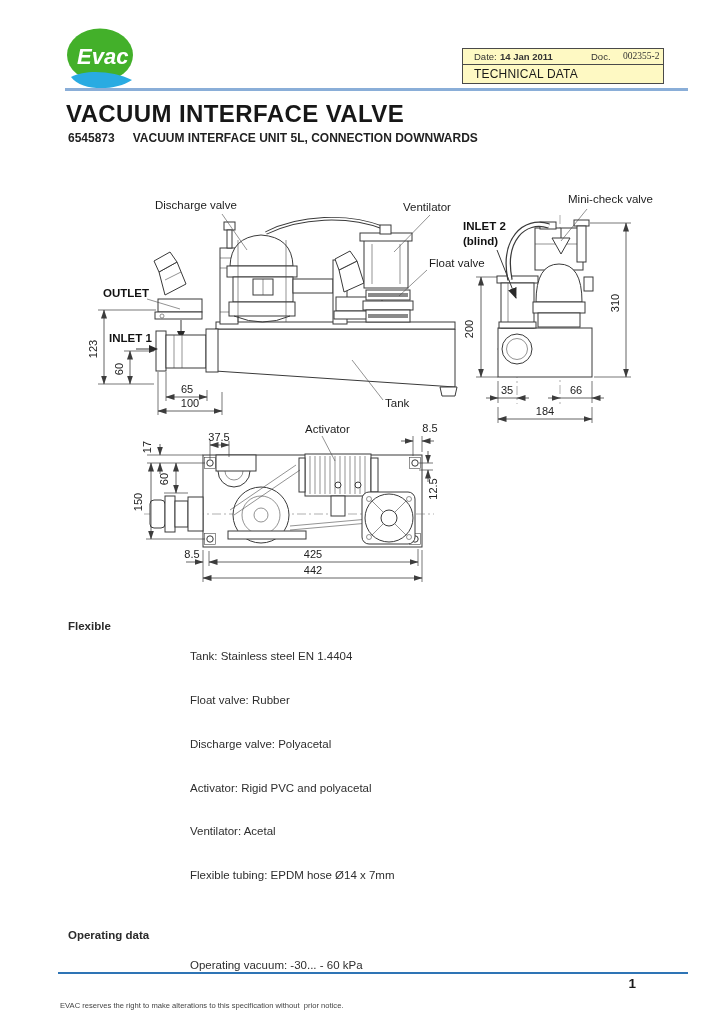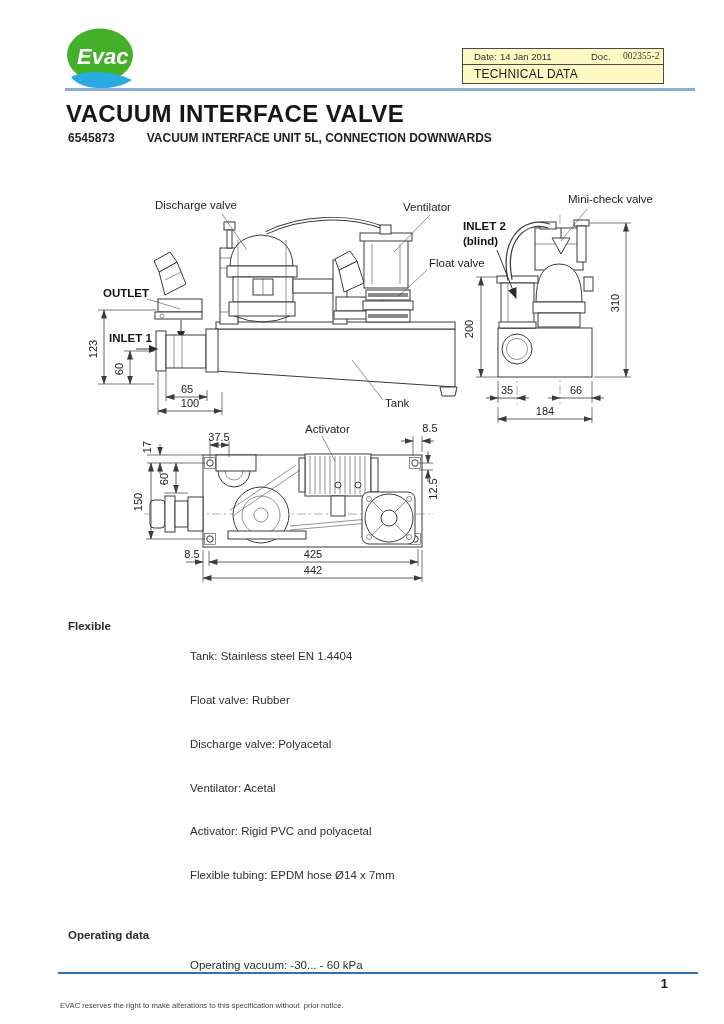--- a/index.html
+++ b/index.html
@@ -1,31 +1,31 @@
 <!DOCTYPE html>
 <html><head>
 <meta charset="utf-8">
 <style>
   html,body{margin:0;padding:0;background:#ffffff;}
   .page{position:relative;width:688px;height:1024px;background:#fff;overflow:hidden;
-        font-family:"Liberation Sans",sans-serif;color:#1f1f1f;padding-left:32px;}
+        font-family:"Liberation Sans",sans-serif;color:#1f1f1f;}
   
   .logo{position:absolute;left:66px;top:28px;width:72px;height:68px;}
   .hdrbox{position:absolute;left:462px;top:48px;width:200px;height:34px;
           border:1.6px solid #4a4a4a;background:#fef9c3;}
   .hdr-row1{position:relative;height:15px;border-bottom:1.2px solid #4a4a4a;
             font-size:9.5px;color:#333;}
   .hdr-row1 span{position:absolute;top:2px;white-space:nowrap;}
-  .hd-date-l{left:11px;} .hd-date-v{left:37px;} .hd-doc-l{left:128px;} .hd-doc-v{left:160px;font-family:Liberation Serif, serif;}
+  .hd-date-l{left:11px;} .hd-date-v{left:37px;font-weight:bold;} .hd-doc-l{left:128px;} .hd-doc-v{left:160px;font-family:Liberation Serif, serif;}
   .hdr-row2{font-size:12px;font-weight:normal;color:#1a1a1a;padding:2px 0 0 11px;letter-spacing:.2px;}
   .blue-rule{position:absolute;left:65px;top:88px;width:630px;height:3px;background:#8aaed8;}
   .title{position:absolute;left:66px;top:100px;margin:0;font-size:24px;font-weight:bold;
          letter-spacing:.4px;color:#171717;}
   .subtitle{position:absolute;left:68px;top:131px;font-size:12px;font-weight:bold;color:#222;}
-  .subtitle .code{margin-right:32px;}
+  .subtitle .code{margin-right:18px;}
   
   .draw{position:absolute;left:0;top:0;width:724px;height:1024px;}
   
   .specs{position:absolute;left:68px;top:620px;width:600px;}
   .spec{display:flex;margin-bottom:17px;}
   .spec-label{width:122px;font-size:11.5px;font-weight:bold;color:#2a2a2a;flex:none;}
   .spec-lines{font-size:11.5px;line-height:14.6px;color:#2e2e2e;white-space:pre-wrap;}
   
   .foot-rule{position:absolute;left:58px;top:972px;width:640px;height:1.6px;background:#2e74b5;}
   .foot-text{position:absolute;left:60px;top:978px;font-size:7.6px;line-height:11px;color:#444;white-space:pre-wrap;}
@@ -378,22 +378,22 @@
     </g>
   </svg>
 
   <div class="specs">
     <section class="spec">
       <div class="spec-label">Flexible</div>
       <div class="spec-lines">
         <div>Tank: Stainless steel EN 1.4404</div>
         <div>Float valve: Rubber</div>
         <div>Discharge valve: Polyacetal</div>
+        <div>Activator: Rigid PVC and polyacetal</div>
         <div>Ventilator: Acetal</div>
-        <div>Activator: Rigid PVC and polyacetal</div>
         <div>Flexible tubing: EPDM hose Ø14 x 7mm</div>
       </div>
     </section>
     <section class="spec">
       <div class="spec-label">Operating data</div>
       <div class="spec-lines">
         <div>Operating vacuum: -30... - 60 kPa</div>
         
         
         

